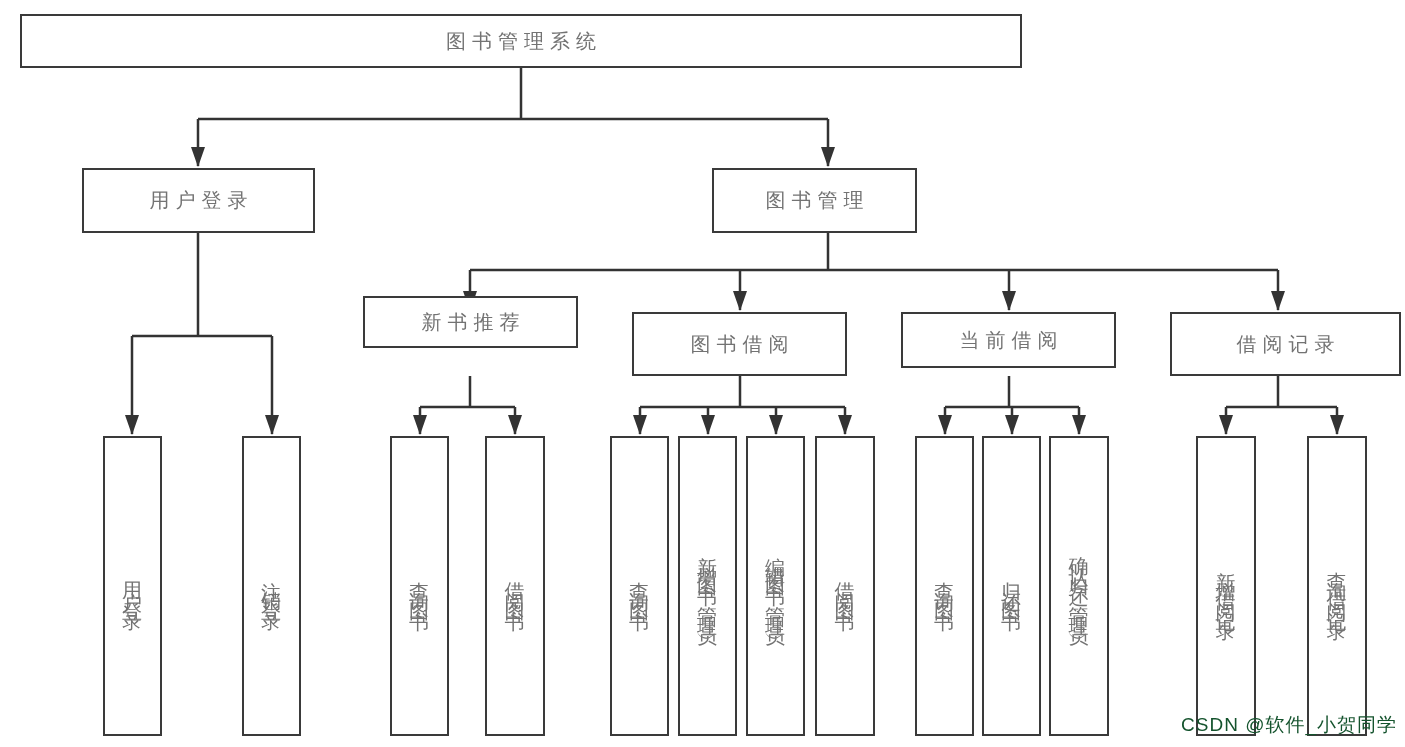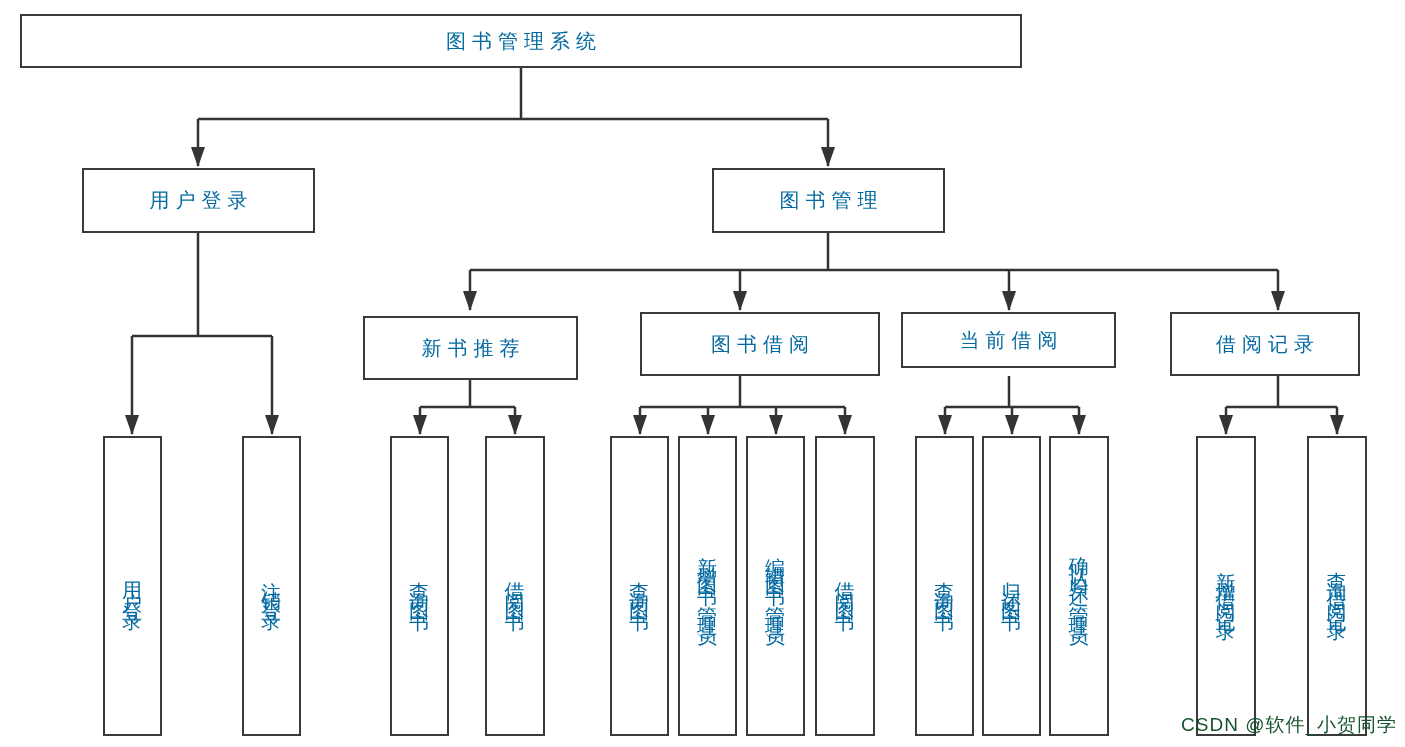--- a/index.html
+++ b/index.html
@@ -25,21 +25,21 @@
     stroke: #333333;
     stroke-width: 2.5;
     fill: none;
     marker-end: url(#arrowhead);
   }
   .box {
     position: absolute;
     box-sizing: border-box;
     border: 2.5px solid #3a3a3a;
     background: #ffffff;
-    color: #0369a1;
+    color: #737373;
     display: flex;
     align-items: center;
     justify-content: center;
     font-size: 20px;
   }
   .h-box {
     letter-spacing: 6px;
     text-indent: 6px;
     white-space: nowrap;
   }
@@ -104,26 +104,26 @@
       <path class="arrowline" d="M1012,407 V434"></path>
       <path class="arrowline" d="M1079,407 V434"></path>
       <path class="arrowline" d="M1226,407 V434"></path>
       <path class="arrowline" d="M1337,407 V434"></path>
     </g>
   </svg>
 
   <div class="box h-box" style="left:20px; top:14px; width:1002px; height:54px;">图书管理系统</div>
 
   <div class="box h-box" style="left:82px; top:168px; width:233px; height:65px;">用户登录</div>
-  <div class="box h-box" style="left:712px; top:168px; width:233px; height:65px;">图书管理</div>
+  <div class="box h-box" style="left:712px; top:168px; width:205px; height:65px;">图书管理</div>
 
-  <div class="box h-box" style="left:363px; top:316px; width:215px; height:64px;">新书推荐</div>
-  <div class="box h-box" style="left:632px; top:312px; width:240px; height:64px;margin-left:8px;">图书借阅</div>
+  <div class="box h-box" style="left:363px; top:296px; width:215px; height:52px;">新书推荐</div>
+  <div class="box h-box" style="left:632px; top:312px; width:215px; height:64px;">图书借阅</div>
   <div class="box h-box" style="left:901px; top:312px; width:215px; height:56px;">当前借阅</div>
-  <div class="box h-box" style="left:1170px; top:312px; width:190px; height:64px;">借阅记录</div>
+  <div class="box h-box" style="left:1170px; top:312px; width:231px; height:64px;">借阅记录</div>
 
   <div class="box v-box" style="left:103px; top:436px; width:59px; height:300px;">用户登录</div>
   <div class="box v-box" style="left:242px; top:436px; width:59px; height:300px;">注销登录</div>
 
   <div class="box v-box" style="left:390px; top:436px; width:59px; height:300px;">查询图书</div>
   <div class="box v-box" style="left:485px; top:436px; width:60px; height:300px;">借阅图书</div>
 
   <div class="box v-box" style="left:610px; top:436px; width:59px; height:300px;">查询图书</div>
   <div class="box v-box" style="left:678px; top:436px; width:59px; height:300px;">新增图书（管理员）</div>
   <div class="box v-box" style="left:746px; top:436px; width:59px; height:300px;">编辑图书（管理员）</div>

